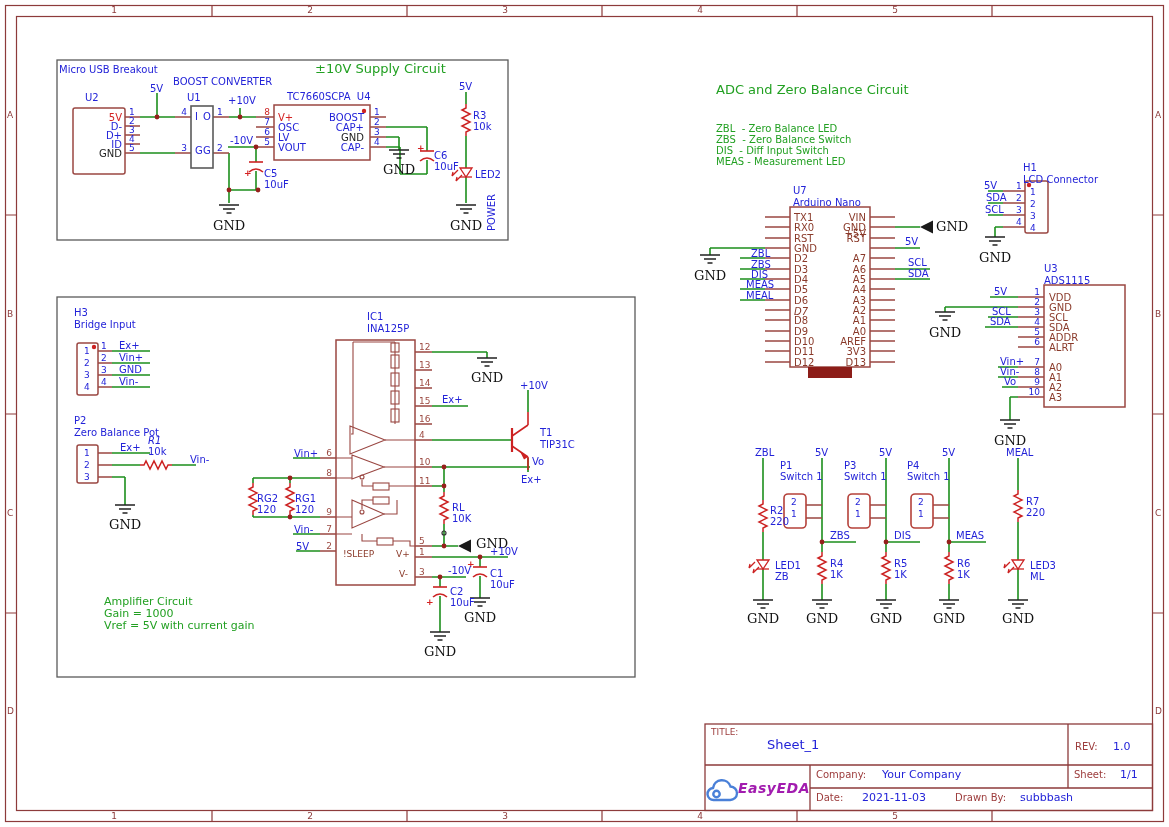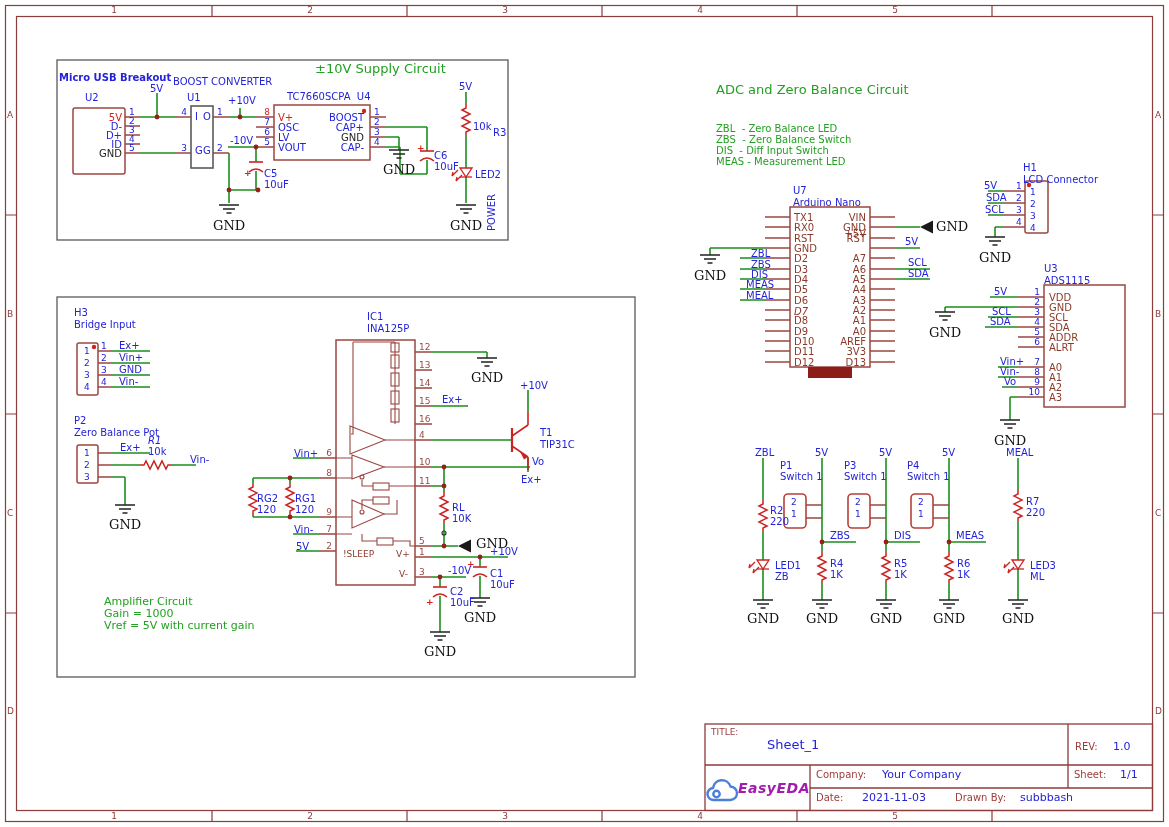--- a/index.html
+++ b/index.html
@@ -255,21 +255,21 @@
       <span class="lb fr ca" style="left: 895px; top: 811px;">5</span>
       <span class="lb fr" style="left: 7px; top: 110px;">A</span>
       <span class="lb fr" style="left: 7px; top: 309px;">B</span>
       <span class="lb fr" style="left: 7px; top: 508px;">C</span>
       <span class="lb fr" style="left: 7px; top: 706px;">D</span>
       <span class="lb fr" style="left: 1155px; top: 110px;">A</span>
       <span class="lb fr" style="left: 1155px; top: 309px;">B</span>
       <span class="lb fr" style="left: 1155px; top: 508px;">C</span>
       <span class="lb fr" style="left: 1155px; top: 706px;">D</span>
       <span class="lb gt" style="left: 315px; top: 61px;">±10V Supply Circuit</span>
-      <span class="lb b" style="left: 59px; top: 72px; font-weight: bold;">Micro USB Breakout</span>
+      <span class="lb b" style="left: 59px; top: 64px;">Micro USB Breakout</span>
       <span class="lb b" style="left: 85px; top: 92px;">U2</span>
       <span class="lb red ra" style="left: 122px; top: 112px;">5V</span>
       <span class="lb b ra" style="left: 122px; top: 121px;">D-</span>
       <span class="lb b ra" style="left: 122px; top: 130px;">D+</span>
       <span class="lb b ra" style="left: 122px; top: 139px;">ID</span>
       <span class="lb blk ra" style="left: 122px; top: 148px;">GND</span>
       <span class="lb pnum" style="left: 129px; top: 107px;">1</span>
       <span class="lb pnum" style="left: 129px; top: 116px;">2</span>
       <span class="lb pnum" style="left: 129px; top: 125px;">3</span>
       <span class="lb pnum" style="left: 129px; top: 134px;">4</span>
@@ -306,21 +306,21 @@
       <span class="lb b" style="left: 230px; top: 135px;">-10V</span>
       <span class="lb plus" style="left: 244px; top: 168px;">+</span>
       <span class="lb b" style="left: 264px; top: 168px;">C5</span>
       <span class="lb b" style="left: 264px; top: 179px;">10uF</span>
       <span class="lb gndt" style="left: 213px; top: 218px;">GND</span>
       <span class="lb gndt" style="left: 383px; top: 162px;">GND</span>
       <span class="lb plus" style="left: 417px; top: 143px;">+</span>
       <span class="lb b" style="left: 434px; top: 150px;">C6</span>
       <span class="lb b" style="left: 434px; top: 161px;">10uF</span>
       <span class="lb b" style="left: 459px; top: 81px;">5V</span>
-      <span class="lb b" style="left: 473px; top: 127px; margin-left: 20px;">R3</span>
+      <span class="lb b" style="left: 473px; top: 110px;">R3</span>
       <span class="lb b" style="left: 473px; top: 121px;">10k</span>
       <span class="lb b" style="left: 475px; top: 169px; text-align: right;">LED2</span>
       <span class="lb vert" style="left: 486px; top: 231px;">POWER</span>
       <span class="lb gndt" style="left: 450px; top: 218px;">GND</span>
       <span class="lb b" style="left: 74px; top: 307px;">H3</span>
       <span class="lb b" style="left: 74px; top: 319px;">Bridge Input</span>
       <span class="lb pnum" style="left: 84px; top: 346px;">1</span>
       <span class="lb pnum" style="left: 84px; top: 358px;">2</span>
       <span class="lb pnum" style="left: 84px; top: 370px;">3</span>
       <span class="lb pnum" style="left: 84px; top: 382px;">4</span>

